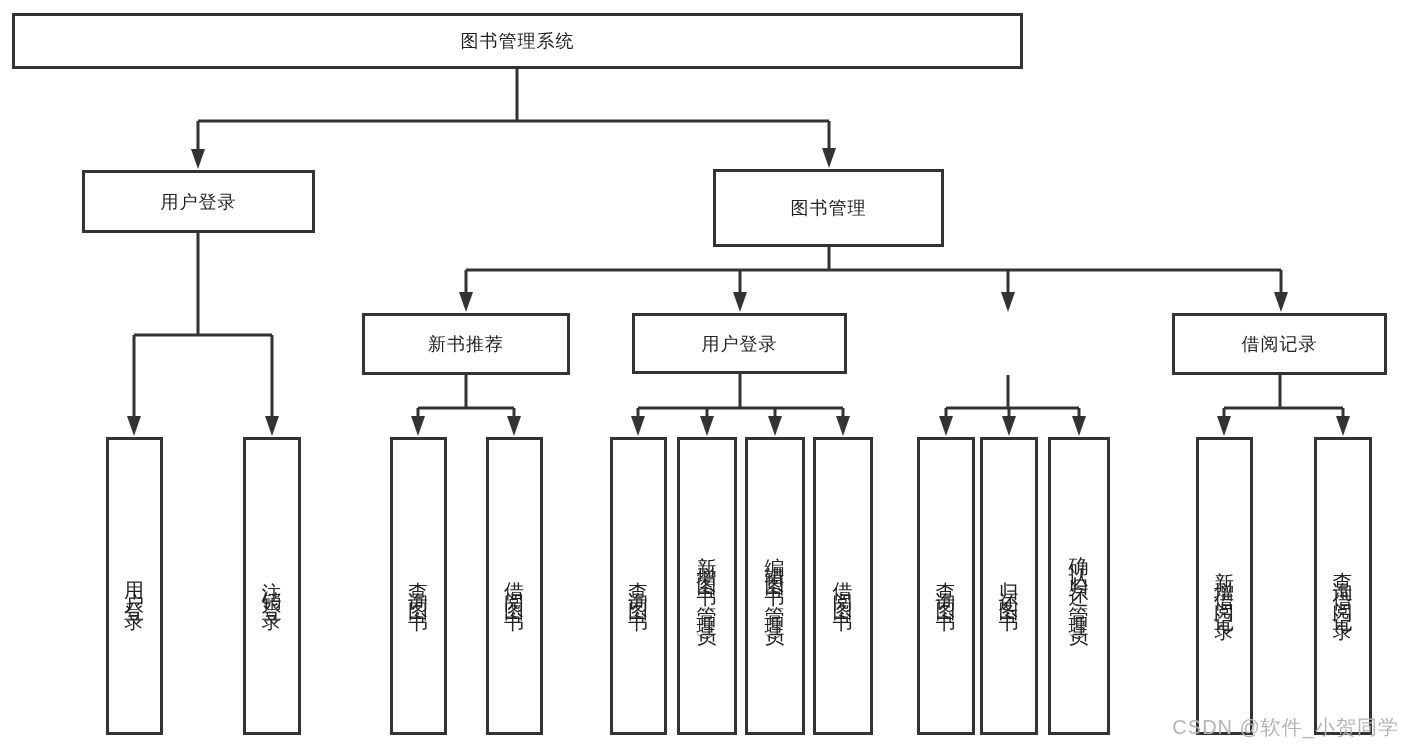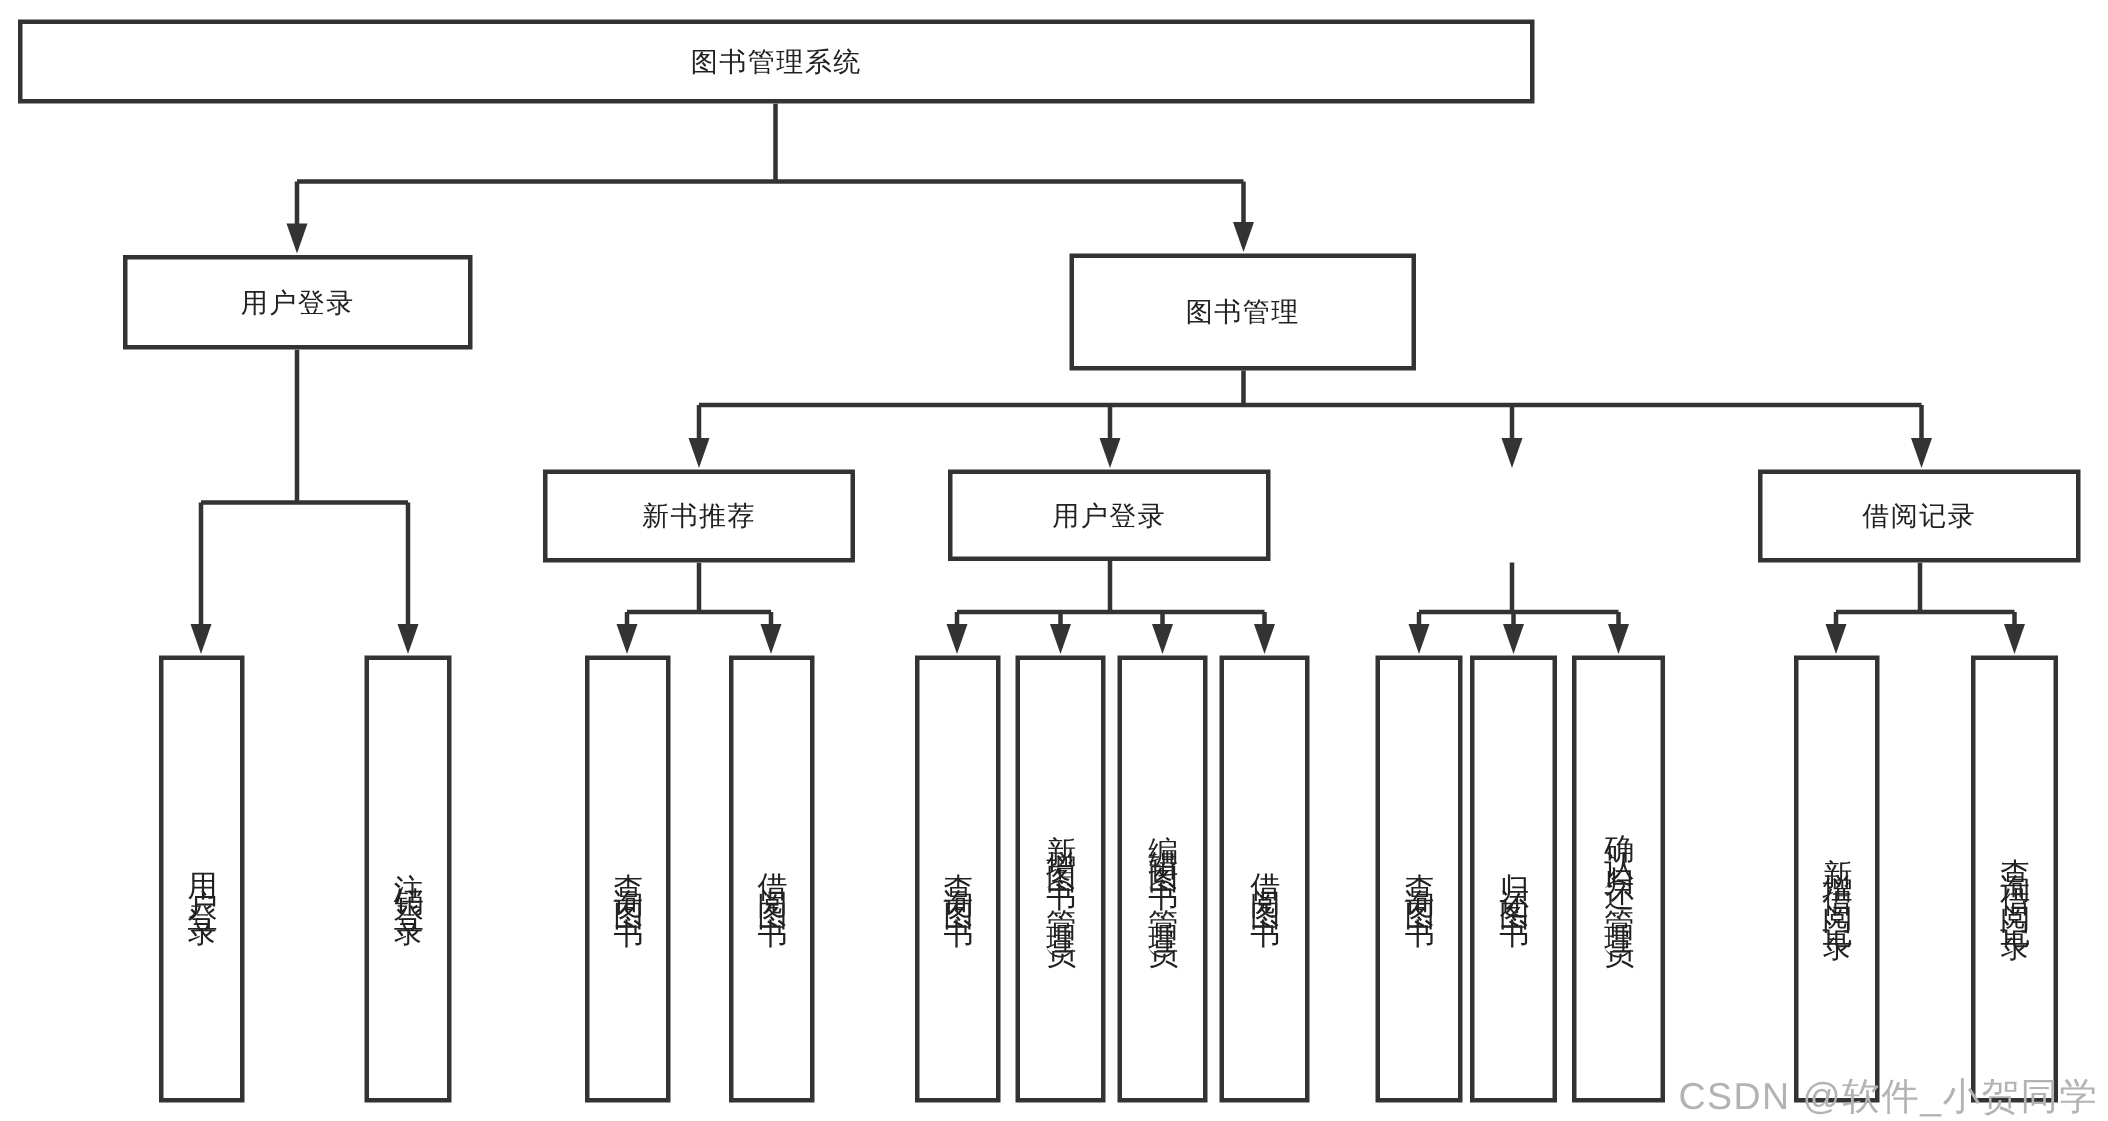--- a/index.html
+++ b/index.html
@@ -40,21 +40,21 @@
     text-orientation: mixed;
     font-size: 20px;
     letter-spacing: 10px;
     line-height: 1;
     white-space: nowrap;
   }
   .watermark {
     position: absolute;
     right: 6px;
     top: 714px;
-    font-size: 25px;
+    font-size: 20px;
     color: var(--watermark);
     letter-spacing: 1px;
     z-index: 3;
   }
 </style>
 </head>
 <body>
 
 <div id="stage">
 

